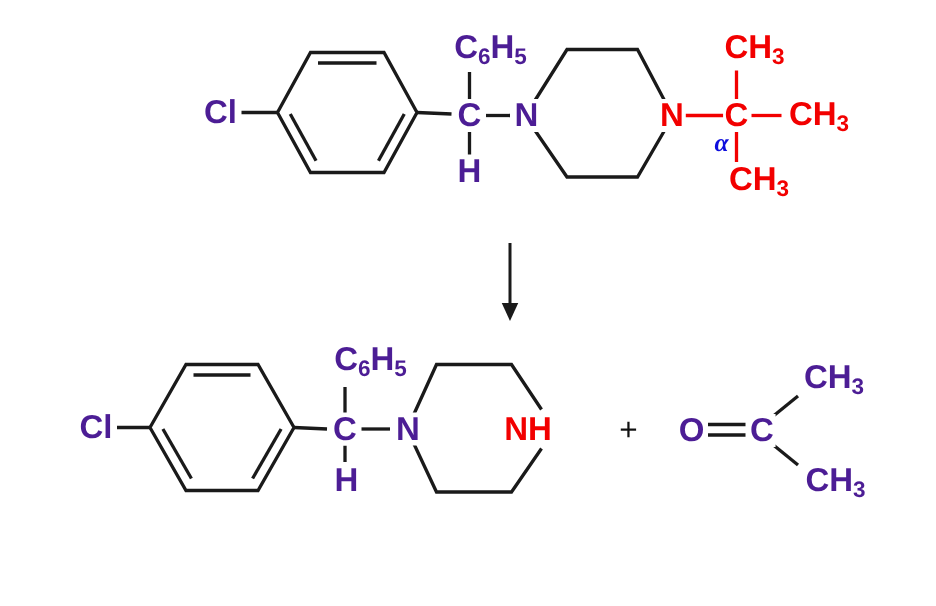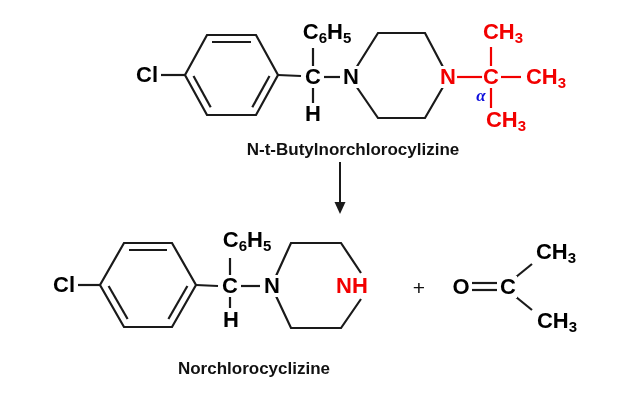--- a/index.html
+++ b/index.html
@@ -3,21 +3,21 @@
 <meta charset="utf-8">
 <style>
   html,body { margin:0; padding:0; background:#ffffff; }
   .canvas {
     position:relative; width:624px; height:404px; background:#ffffff;
     font-family:"Liberation Sans", sans-serif; overflow:hidden;
   }
   svg.bonds { position:absolute; left:0; top:0; }
   .atom {
     position:absolute; transform:translate(-50%,-50%);
-    font-weight:bold; font-size:22px; line-height:1; color:#000000;
+    font-weight:bold; font-size:22px; line-height:1; color:#4c1d95;
     background:#ffffff; padding:0 1px; white-space:nowrap; z-index:2;
   }
   .atom .s { font-size:15px; vertical-align:-4px; }
   .red { color:#f20000; }
   .alpha {
     position:absolute; transform:translate(-50%,-50%);
     font-family:"Liberation Serif", serif; font-style:italic; font-weight:bold;
     font-size:17px; color:#0e0edd; line-height:1; z-index:3; background:transparent;
   }
   .name-label {
@@ -106,35 +106,33 @@
   <span class="atom red" style="left:491px; top:77px">C</span>
 
   <span class="alpha" style="left:481px; top:95px">α</span>
 
   <span class="atom red" style="left:503px; top:33px"><span>CH</span><span class="s">3</span></span>
 
   <span class="atom red" style="left:546px; top:78px"><span>CH</span><span class="s">3</span></span>
 
   <span class="atom red" style="left:506px; top:121px"><span>CH</span><span class="s">3</span></span>
 
-  <span class="name-label" style="left:353px; top:150px">N-t-Butylnorchlorocylizine</span>
 
   <span class="atom" style="left:64px; top:285px">Cl</span>
 
   <span class="atom" style="left:247px; top:241px"><span>C</span><span class="s">6</span><span>H</span><span class="s">5</span></span>
 
   <span class="atom" style="left:230px; top:286px">C</span>
 
   <span class="atom" style="left:231px; top:320px">H</span>
 
   <span class="atom" style="left:272px; top:286px">N</span>
 
   <span class="atom red" style="left:352px; top:286px">NH</span>
 
-  <span class="name-label" style="left:254px; top:369px">Norchlorocyclizine</span>
 
   <span class="plus" style="left:419px; top:287px">+</span>
 
   <span class="atom" style="left:461px; top:287px">O</span>
 
   <span class="atom" style="left:508px; top:287px">C</span>
 
   <span class="atom" style="left:556px; top:253px"><span>CH</span><span class="s">3</span></span>
 
   <span class="atom" style="left:557px; top:322px"><span>CH</span><span class="s">3</span></span>

